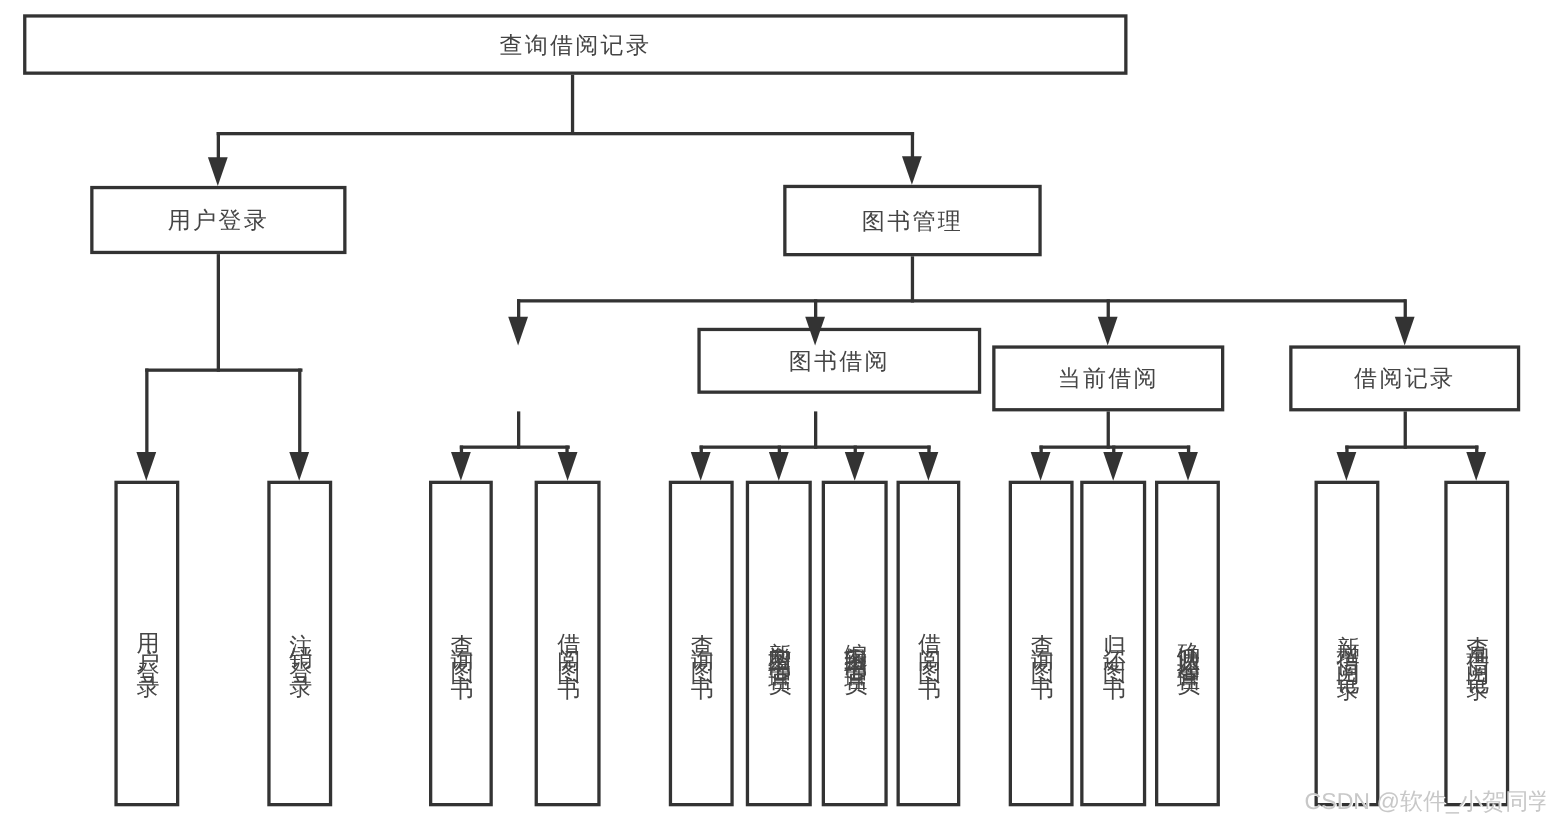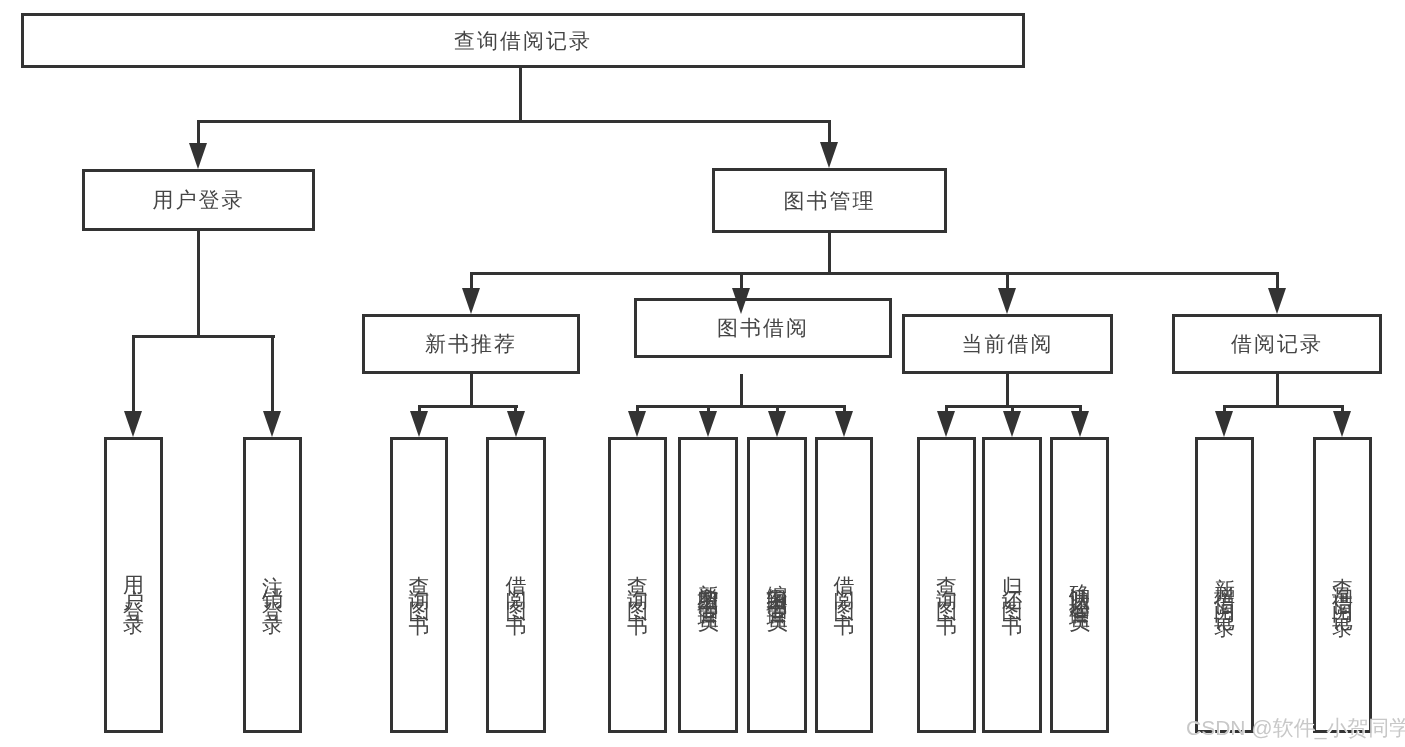--- a/index.html
+++ b/index.html
@@ -85,23 +85,20 @@
     <span class="hlabel">查询借阅记录</span>
   </div>
 
   <div class="box" id="n-user-login">
     <span class="hlabel">用户登录</span>
   </div>
   <div class="box" id="n-book-mgmt">
     <span class="hlabel">图书管理</span>
   </div>
 
-  <div class="box" id="n-new-book-rec">
-    <span class="hlabel">新书推荐</span>
-  </div>
   <div class="box" id="n-book-borrow">
     <span class="hlabel">图书借阅</span>
   </div>
   <div class="box" id="n-current-borrow">
     <span class="hlabel">当前借阅</span>
   </div>
   <div class="box" id="n-borrow-records">
     <span class="hlabel">借阅记录</span>
   </div>
 

